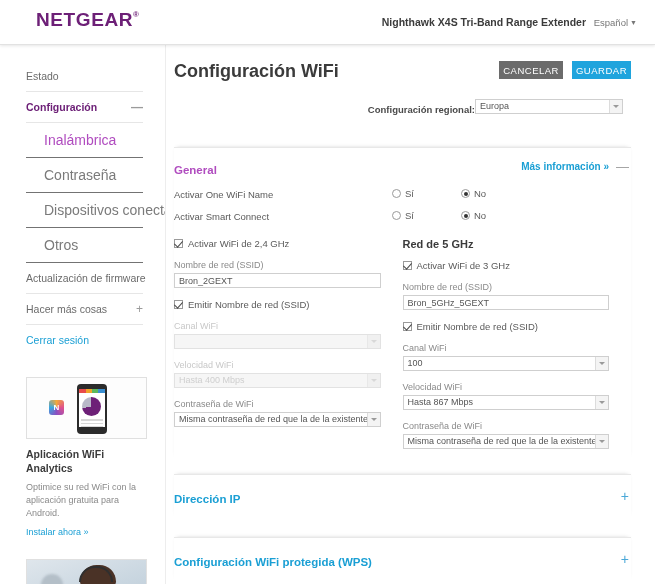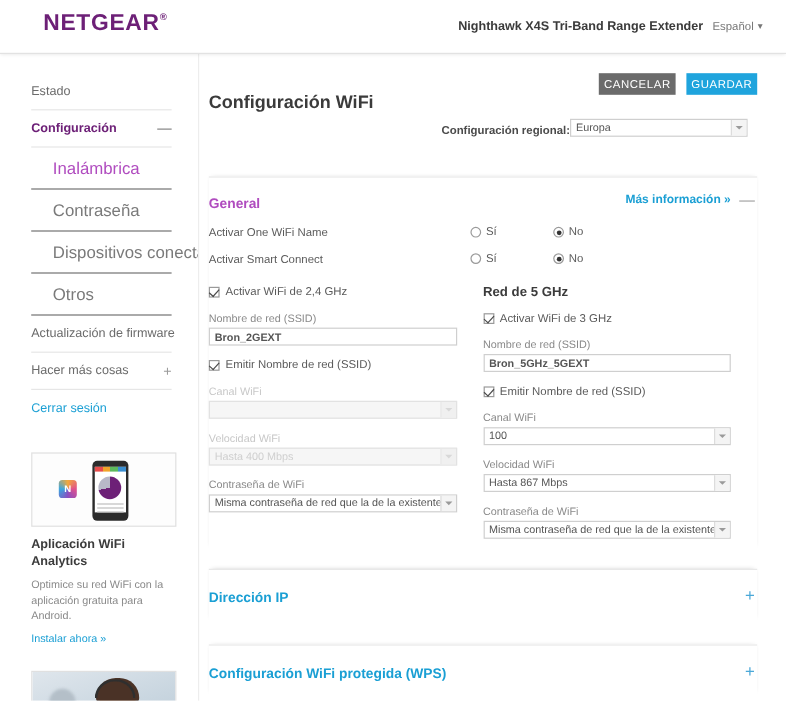--- a/index.html
+++ b/index.html
@@ -234,22 +234,22 @@
     border-left: 1px solid #ededed;
     padding: 0;
     overflow: hidden;
     position: relative;
   }
   .main-inner { padding: 16px 24px 0 8px; }
 
   .page-head { position: relative; height: 30px; }
   .page-title {
     position: absolute;
-    left: 0; top: 16px;
-    font-size: 15px;
+    left: 0; top: 0;
+    font-size: 18px;
     font-weight: bold;
     color: #3b3b3b;
   }
   .btn {
     position: absolute;
     top: 0;
     height: 18px;
     border: none;
     font-size: 9.5px;
     letter-spacing: 0.5px;
@@ -285,21 +285,20 @@
     width: 100%;
     height: 15px;
     border: 1px solid #cfcfcf;
     background: #ffffff;
     font-size: 9px;
     color: #555;
     padding: 0 4px;
     font-family: "Liberation Sans", sans-serif;
     line-height: 13px;
     display: block;
-    font-weight: bold;
   }
   .sel {
     position: relative;
     height: 15px;
     border: 1px solid #cfcfcf;
     background: #ffffff;
   }
   .sel-text {
     font-size: 9px;
     color: #555;

